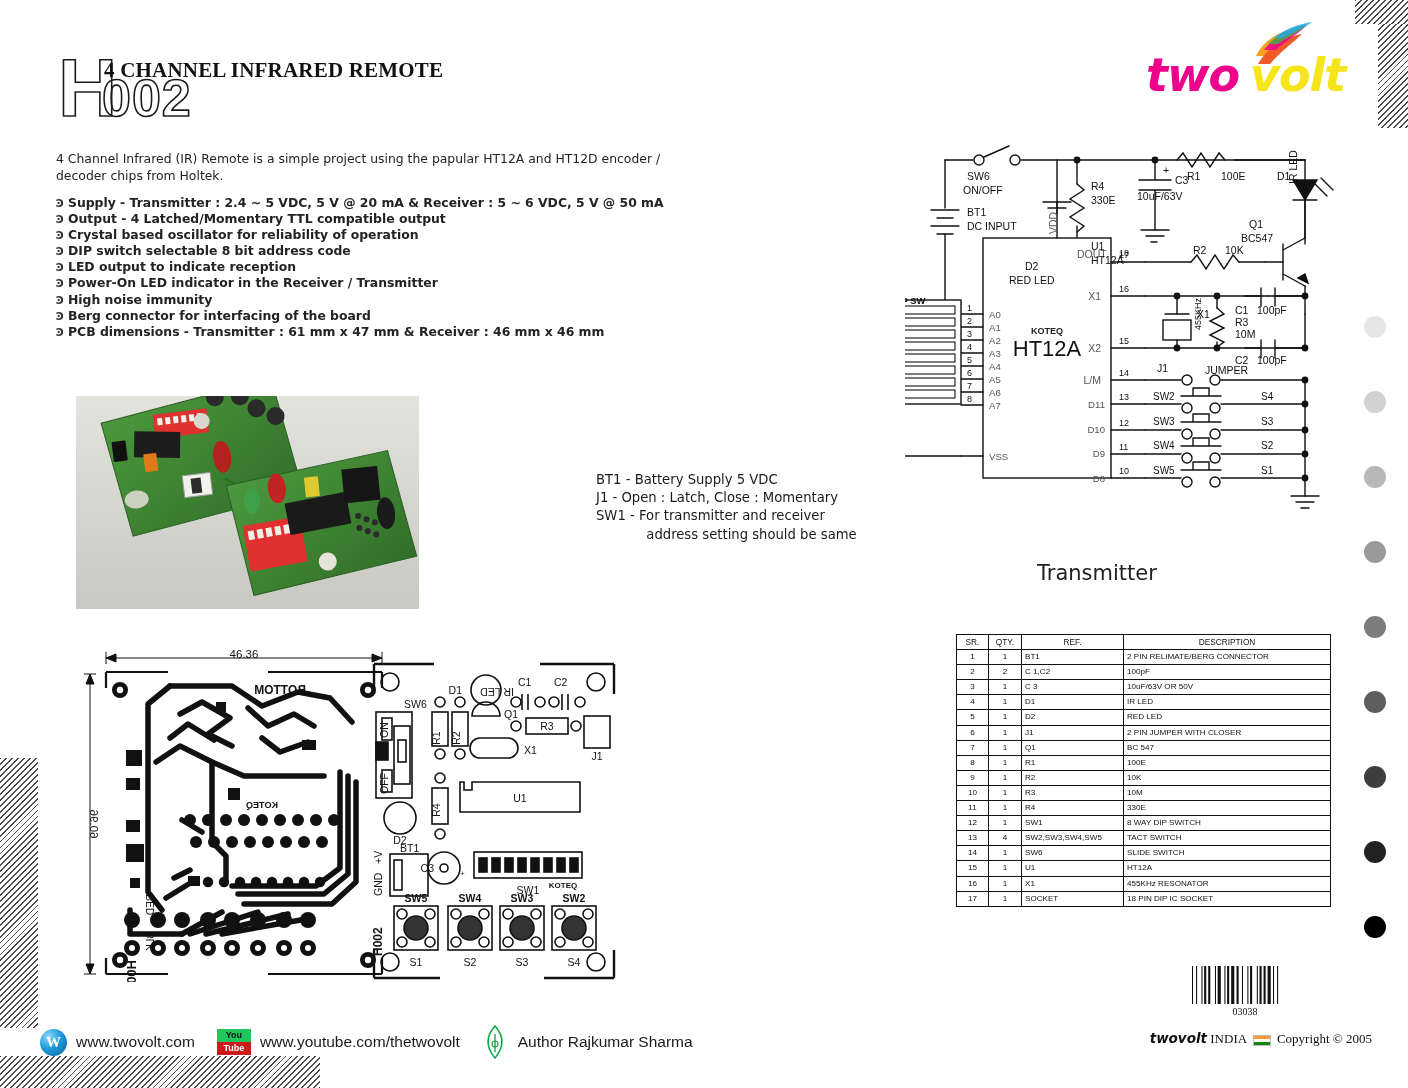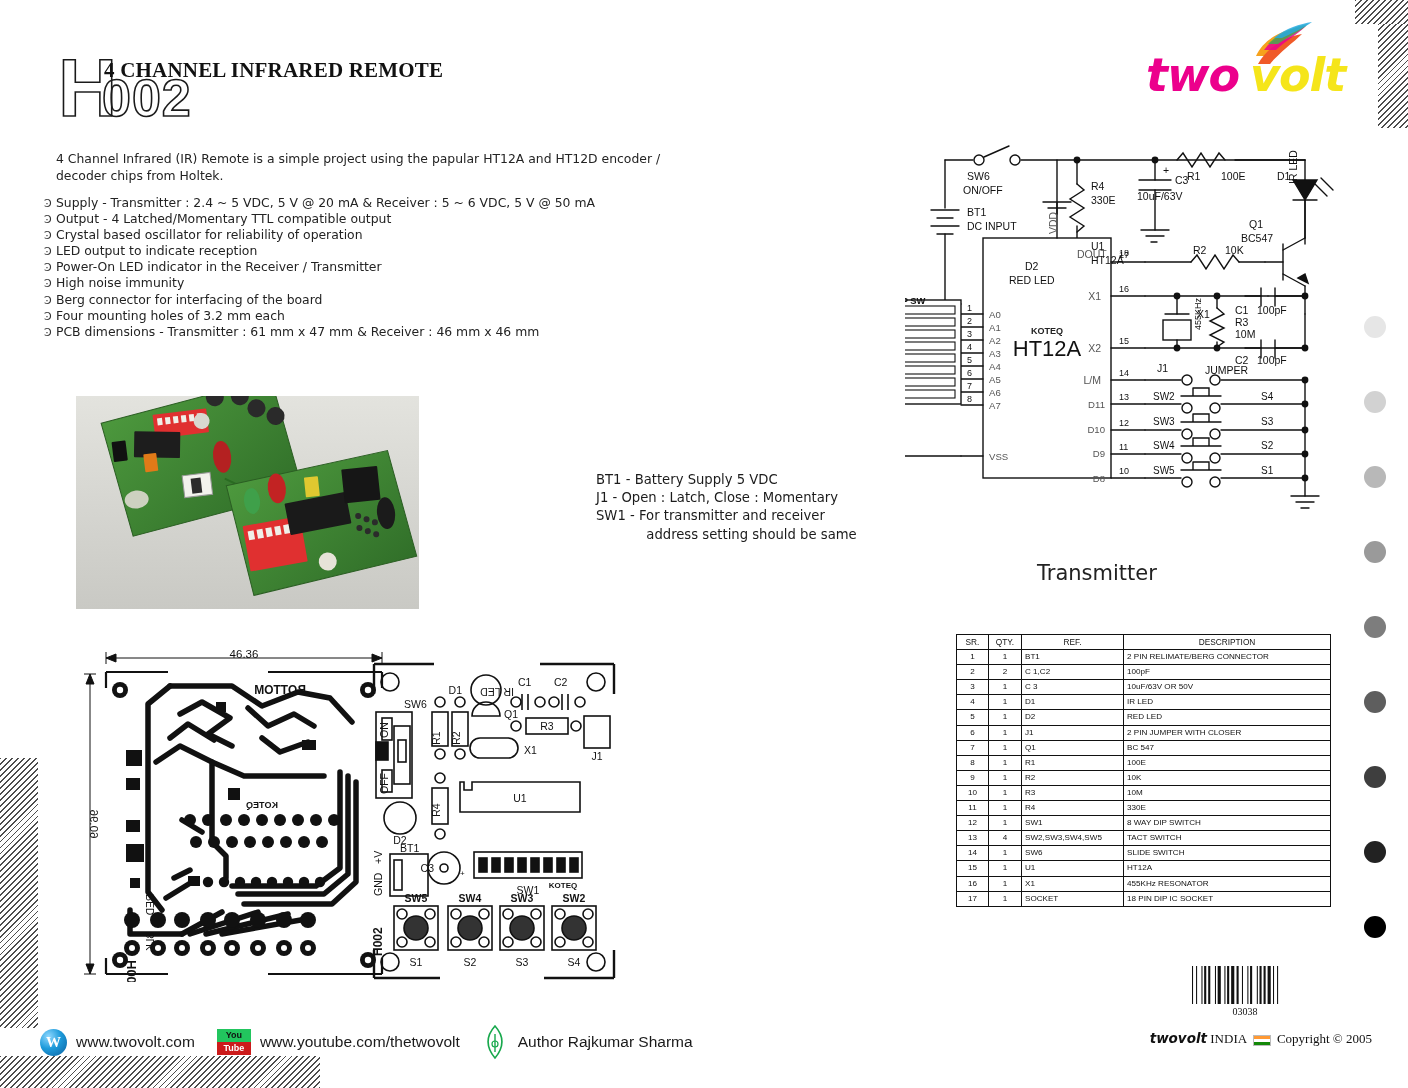--- a/index.html
+++ b/index.html
@@ -44,21 +44,21 @@
     position:absolute;left:108px;top:26px;font-size:46px;font-style:italic;
     font-weight:bold;color:#f5e51a;font-family:"DejaVu Sans",sans-serif;
     letter-spacing:-1px;
   }
 
   
   .intro{
     position:absolute;left:56px;top:150px;width:620px;
     font-size:12.4px;line-height:17px;color:#232323;
   }
-  .bullets{position:absolute;left:44px;top:195px;width:640px;}
+  .bullets{position:absolute;left:56px;top:195px;width:640px;font-weight:bold;}
   .bullets .b{
     font-size:12.4px;line-height:15.1px;color:#232323;white-space:nowrap;
   }
   .bullets .b .mk{
     display:inline-block;width:12px;color:#333;font-size:11px;
   }
 
   
   .photo{
     position:absolute;left:76px;top:396px;width:343px;height:213px;
@@ -176,25 +176,25 @@
     <div class="logo-two">two</div>
     <div class="logo-volt">volt</div>
   </div>
 
   <div class="intro">4 Channel Infrared (IR) Remote is a simple project using the papular  HT12A and HT12D encoder / decoder chips from Holtek.</div>
 
   <div class="bullets" id="feature-list">
       <div class="b"><span class="mk">Ͽ</span><span>Supply - Transmitter : 2.4 ~ 5 VDC, 5 V @ 20 mA &amp; Receiver : 5 ~ 6 VDC, 5 V @ 50 mA</span></div>
       <div class="b"><span class="mk">Ͽ</span><span>Output - 4 Latched/Momentary TTL compatible output</span></div>
       <div class="b"><span class="mk">Ͽ</span><span>Crystal based oscillator for reliability of operation</span></div>
+      <div class="b"><span class="mk">Ͽ</span><span>DIP switch selectable 8 bit address code</span></div>
       <div class="b"><span class="mk">Ͽ</span><span>LED output to indicate reception</span></div>
       <div class="b"><span class="mk">Ͽ</span><span>Power-On LED indicator in the Receiver / Transmitter</span></div>
       <div class="b"><span class="mk">Ͽ</span><span>High noise immunity</span></div>
       <div class="b"><span class="mk">Ͽ</span><span>Berg connector for interfacing of the board</span></div>
-      <div class="b"><span class="mk">Ͽ</span><span>Four mounting holes of 3.2 mm each</span></div>
       <div class="b"><span class="mk">Ͽ</span><span>PCB dimensions - Transmitter : 61 mm x 47 mm &amp; Receiver : 46 mm x 46 mm</span></div>
     </div>
 
   <div class="photo">
     <svg width="343" height="213" viewBox="0 0 343 213">
       <defs>
         <linearGradient id="bgph" x1="0" y1="0" x2="0" y2="1">
           <stop offset="0" stop-color="#e3e3de"></stop>
             <stop offset="1" stop-color="#c9c9c4"></stop>
         </linearGradient>

